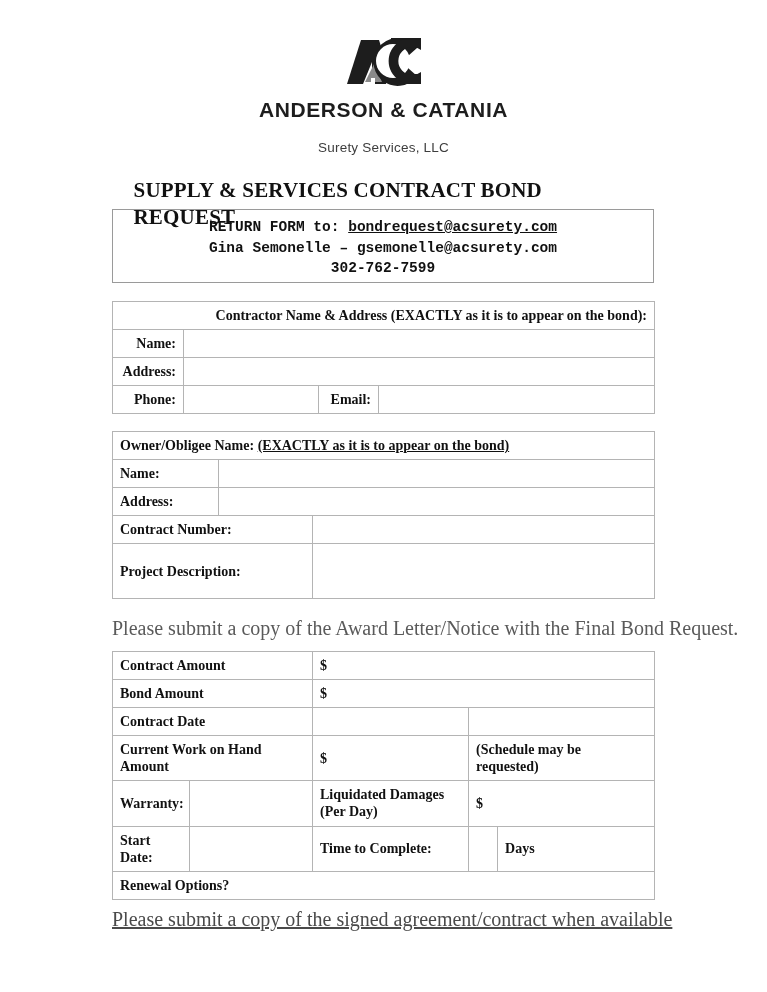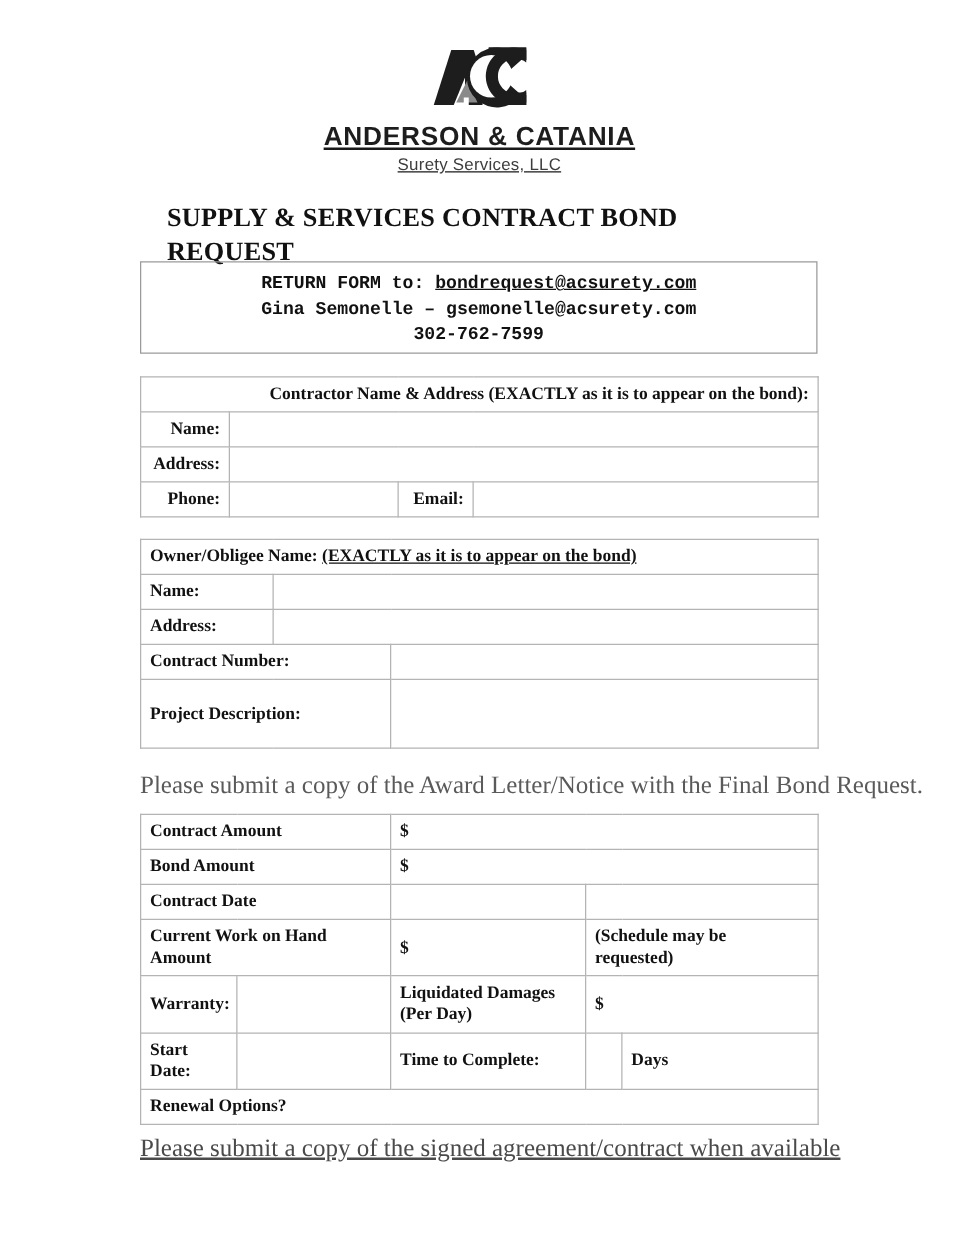--- a/index.html
+++ b/index.html
@@ -20,41 +20,40 @@
     width: 767px;
     height: 992px;
     background: #ffffff;
     box-sizing: border-box;
   }
 
   
   .logo-block {
     text-align: center;
     padding-top: 32px;
-    text-decoration: underline;
   }
   .logo-mark {
     display: block;
     margin: 0 auto;
     width: 78px;
     height: 58px;
   }
   .logo-name {
     font-family: "Liberation Sans", "DejaVu Sans", sans-serif;
     font-weight: bold;
     font-size: 21px;
     letter-spacing: 0.6px;
     color: #1d1d1d;
     margin-top: 8px;
   }
   .logo-sub {
     font-family: "Liberation Sans", "DejaVu Sans", sans-serif;
     font-size: 13.5px;
     color: #3d3d3d;
-    margin-top: 2px;
+    margin-top: 18px;
     letter-spacing: 0.2px;
   }
 
   
   .doc-title {
     text-align: left;
     font-size: 21px;
     font-weight: bold;
     line-height: 1.28;
     margin: 22px auto 0;

